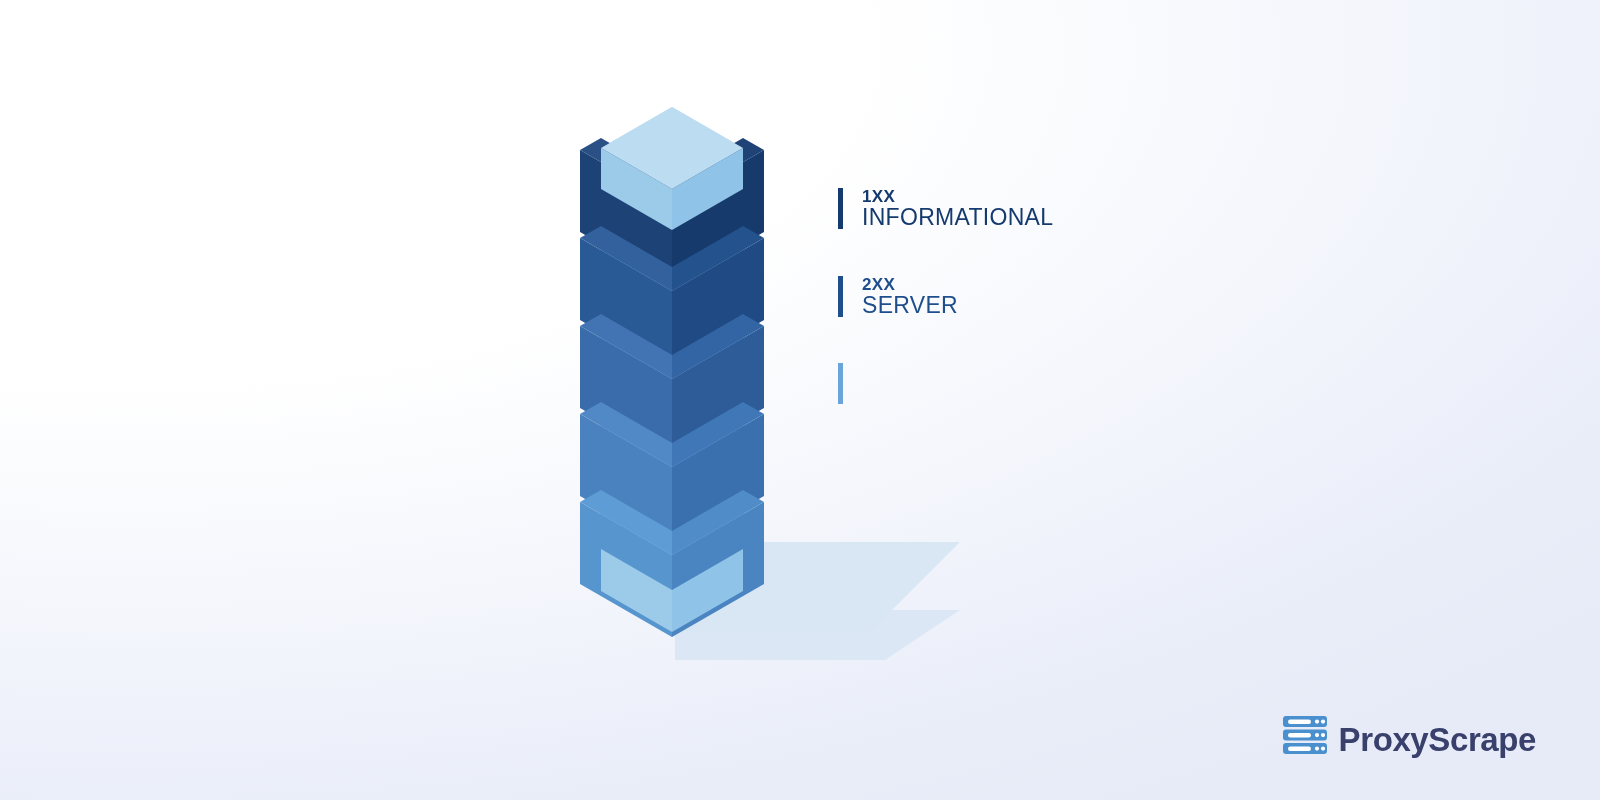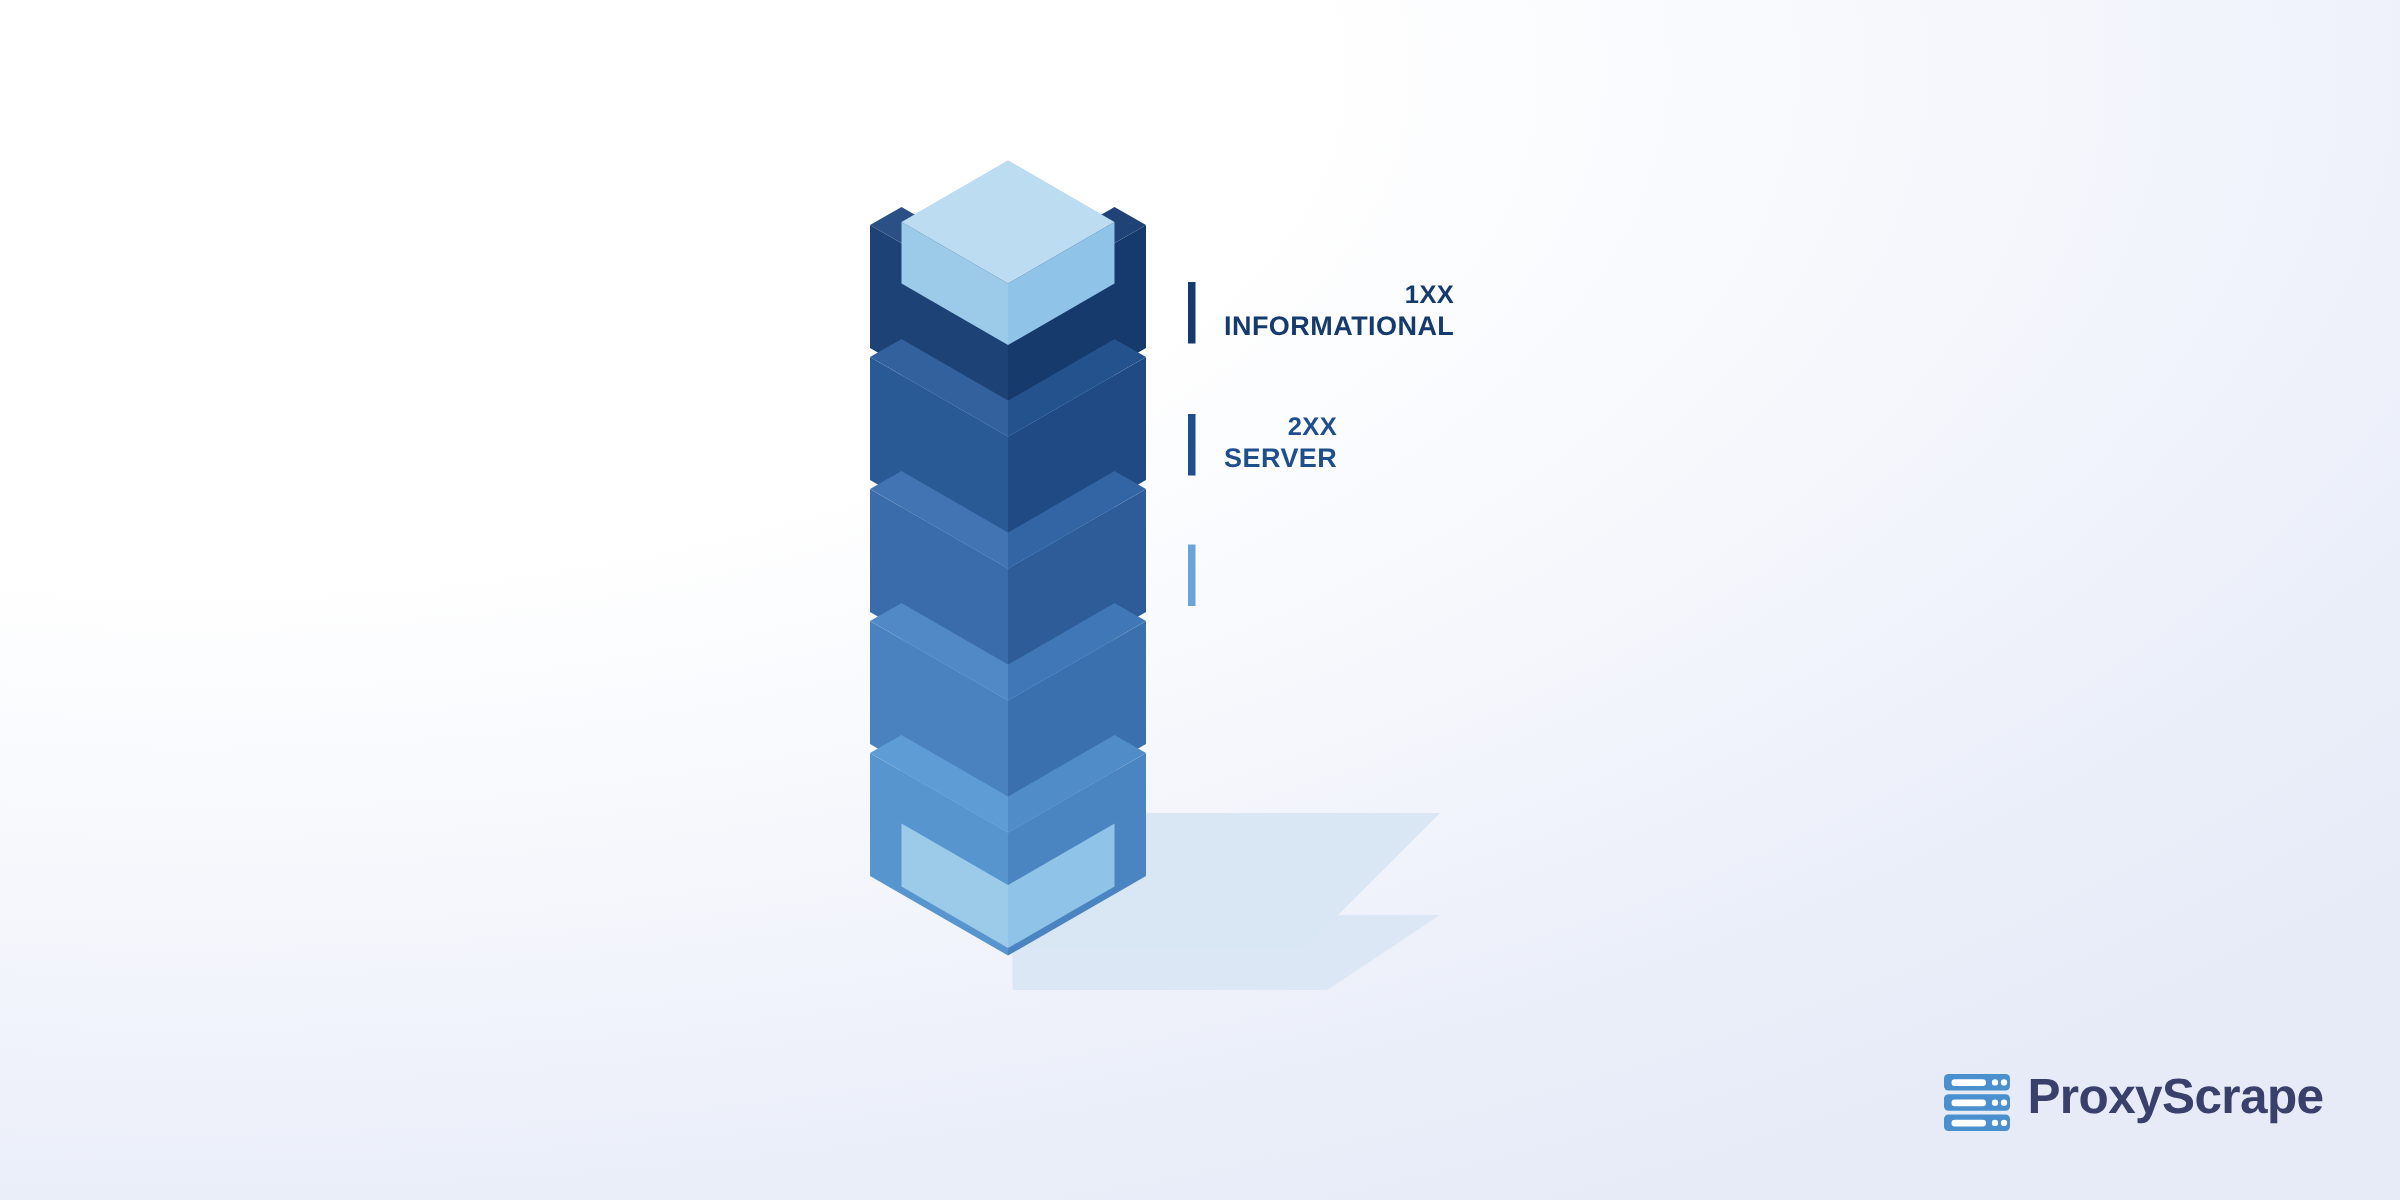--- a/index.html
+++ b/index.html
@@ -34,24 +34,23 @@
   #stack-svg {
     position: absolute;
     left: 0;
     top: 0;
     display: block;
   }
 
   
   #legend {
     position: absolute;
-    left: 792px;
+    left: 838px;
     top: 180px;
     width: 430px;
-    text-align: right;
   }
   .legend-row {
     position: relative;
     height: 87.5px;
   }
   .legend-bar {
     position: absolute;
     left: 0;
     top: 8px;
     width: 5px;
@@ -64,33 +63,33 @@
     top: 7px;
     line-height: 20px;
   }
   .legend-code {
     font-size: 17px;
     font-weight: bold;
     letter-spacing: 0.3px;
     display: block;
   }
   .legend-name {
-    font-size: 18px;
-    font-weight: bold;
+    font-size: 23px;
+    font-weight: normal;
     letter-spacing: 0.3px;
     display: block;
   }
 
   
   #logo {
     position: absolute;
-    right: 51px;
+    right: 64px;
     bottom: 44px;
     display: flex;
-    align-items: flex-start;
+    align-items: flex-end;
     gap: 11px;
   }
   #logo-icon {
     display: block;
   }
   #logo-text {
     font-size: 33px;
     font-weight: bold;
     letter-spacing: -0.4px;
     color: #39406b;

